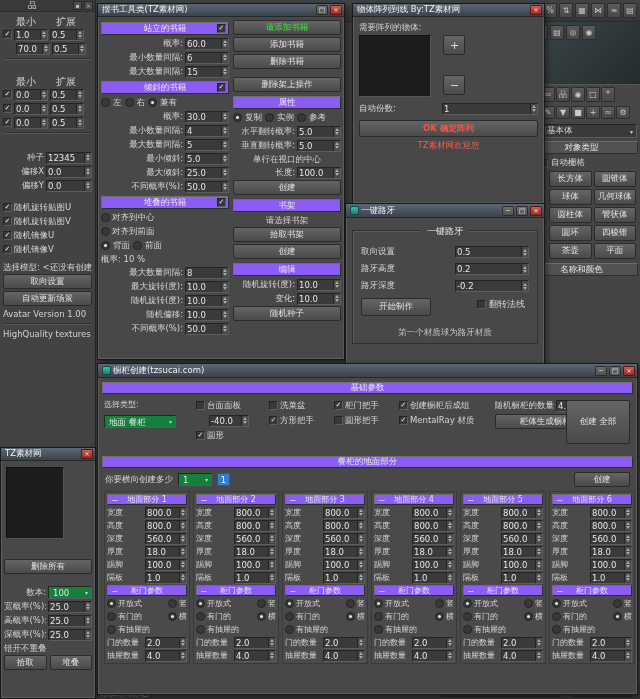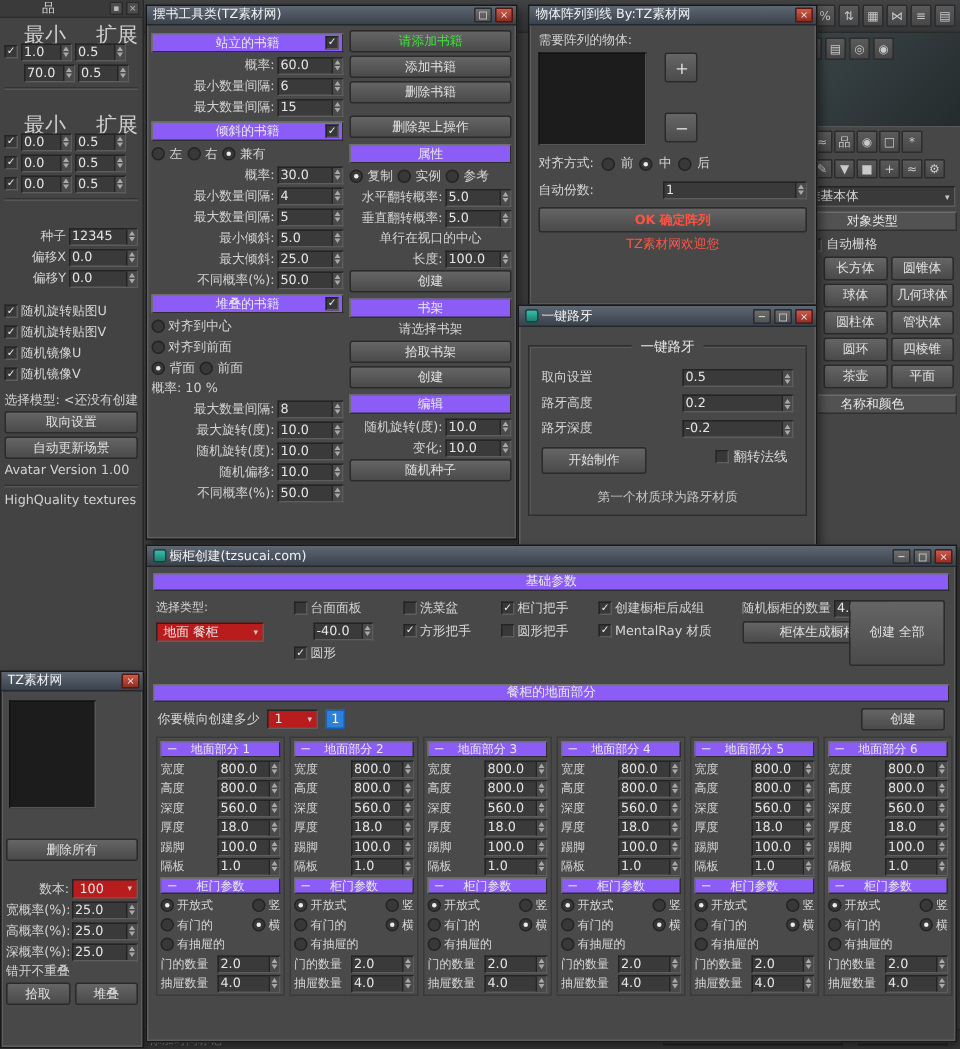--- a/index.html
+++ b/index.html
@@ -76,24 +76,24 @@
     background:linear-gradient(#656565,#4a4a4a);border:1px solid #2b2b2b;border-radius:2px;
     color:#e0e0e0;font-size:8.5px;padding:0 2px;font-family:inherit;cursor:default;white-space:nowrap;overflow:hidden}
   .pbtn.green{color:#3fe23f}
   .btnrow{display:flex;gap:3px}
   .btnrow .pbtn{flex:1}
   .ghead{position:relative;display:flex;align-items:center;justify-content:center;height:13px;
     margin:2px 0;background:#8b5cf6;border:1px solid;border-color:#6e6e6e #2e2e2e #2e2e2e #6e6e6e;
     font-size:8.5px;color:#e8e8e8}
   .gcb{position:absolute;right:2px;top:1px;display:flex}
   .sep{height:0;border-top:1px solid #333;border-bottom:1px solid #565656;margin:3px 0}
-  .colhead{display:flex;height:12px;font-size:14px;color:#cfcfcf;margin-bottom:1px}
+  .colhead{display:flex;height:12px;font-size:10px;color:#cfcfcf;margin-bottom:1px}
   .ch-a{margin-left:13px}
   .ch-b{margin-left:20px}
-  .dropfld{display:inline-flex;align-items:center;height:13px;flex:none;background:#b91c1c;
+  .dropfld{display:inline-flex;align-items:center;height:13px;flex:none;background:#15803d;
     border:1px solid;border-color:#242424 #5d5d5d #5d5d5d #242424;padding:0 3px;font-size:8.5px}
   .dropfld .fv{flex:1}
   .w72{width:72px}.w34{width:34px}
 
   
   .dlg{position:absolute;background:#484848;border:1px solid #191919;
     box-shadow:inset 0 0 0 1px #5e5e5e,2px 3px 6px rgba(0,0,0,.45)}
   .dlg-title{height:13px;display:flex;align-items:center;gap:2px;padding:0 2px 0 4px;
     background:linear-gradient(#5d6773,#3a424c);border-bottom:1px solid #23282e;
     font-size:8.5px;color:#f2f2f2}
@@ -759,31 +759,20 @@
     </div>
     <div class="abody">
       <div class="trow">需要阵列的物体:</div>
       <div class="aprow">
         <div class="preview big"></div>
         <div class="pmcol">
           <button class="pmb">+</button>
           <button class="pmb">−</button>
         </div>
       </div>
-      <div class="alignrow">
-        <span>对齐方式:</span>
-        <span class="aropts">
-            <span class="rb"></span>
-            <span class="clbl">前</span>
-            <span class="rb on"></span>
-            <span class="clbl">中</span>
-            <span class="rb"></span>
-            <span class="clbl">后</span>
-          </span>
-      </div>
       <div>
           <div class="row">
             <span class="lbl">自动份数:</span>
             <span class="fld" style="width: 96px;">
               <span class="fv">1</span>
               <span class="spn">
                 <i class="up"></i>
                 <i class="dn"></i>
               </span>
             </span>

